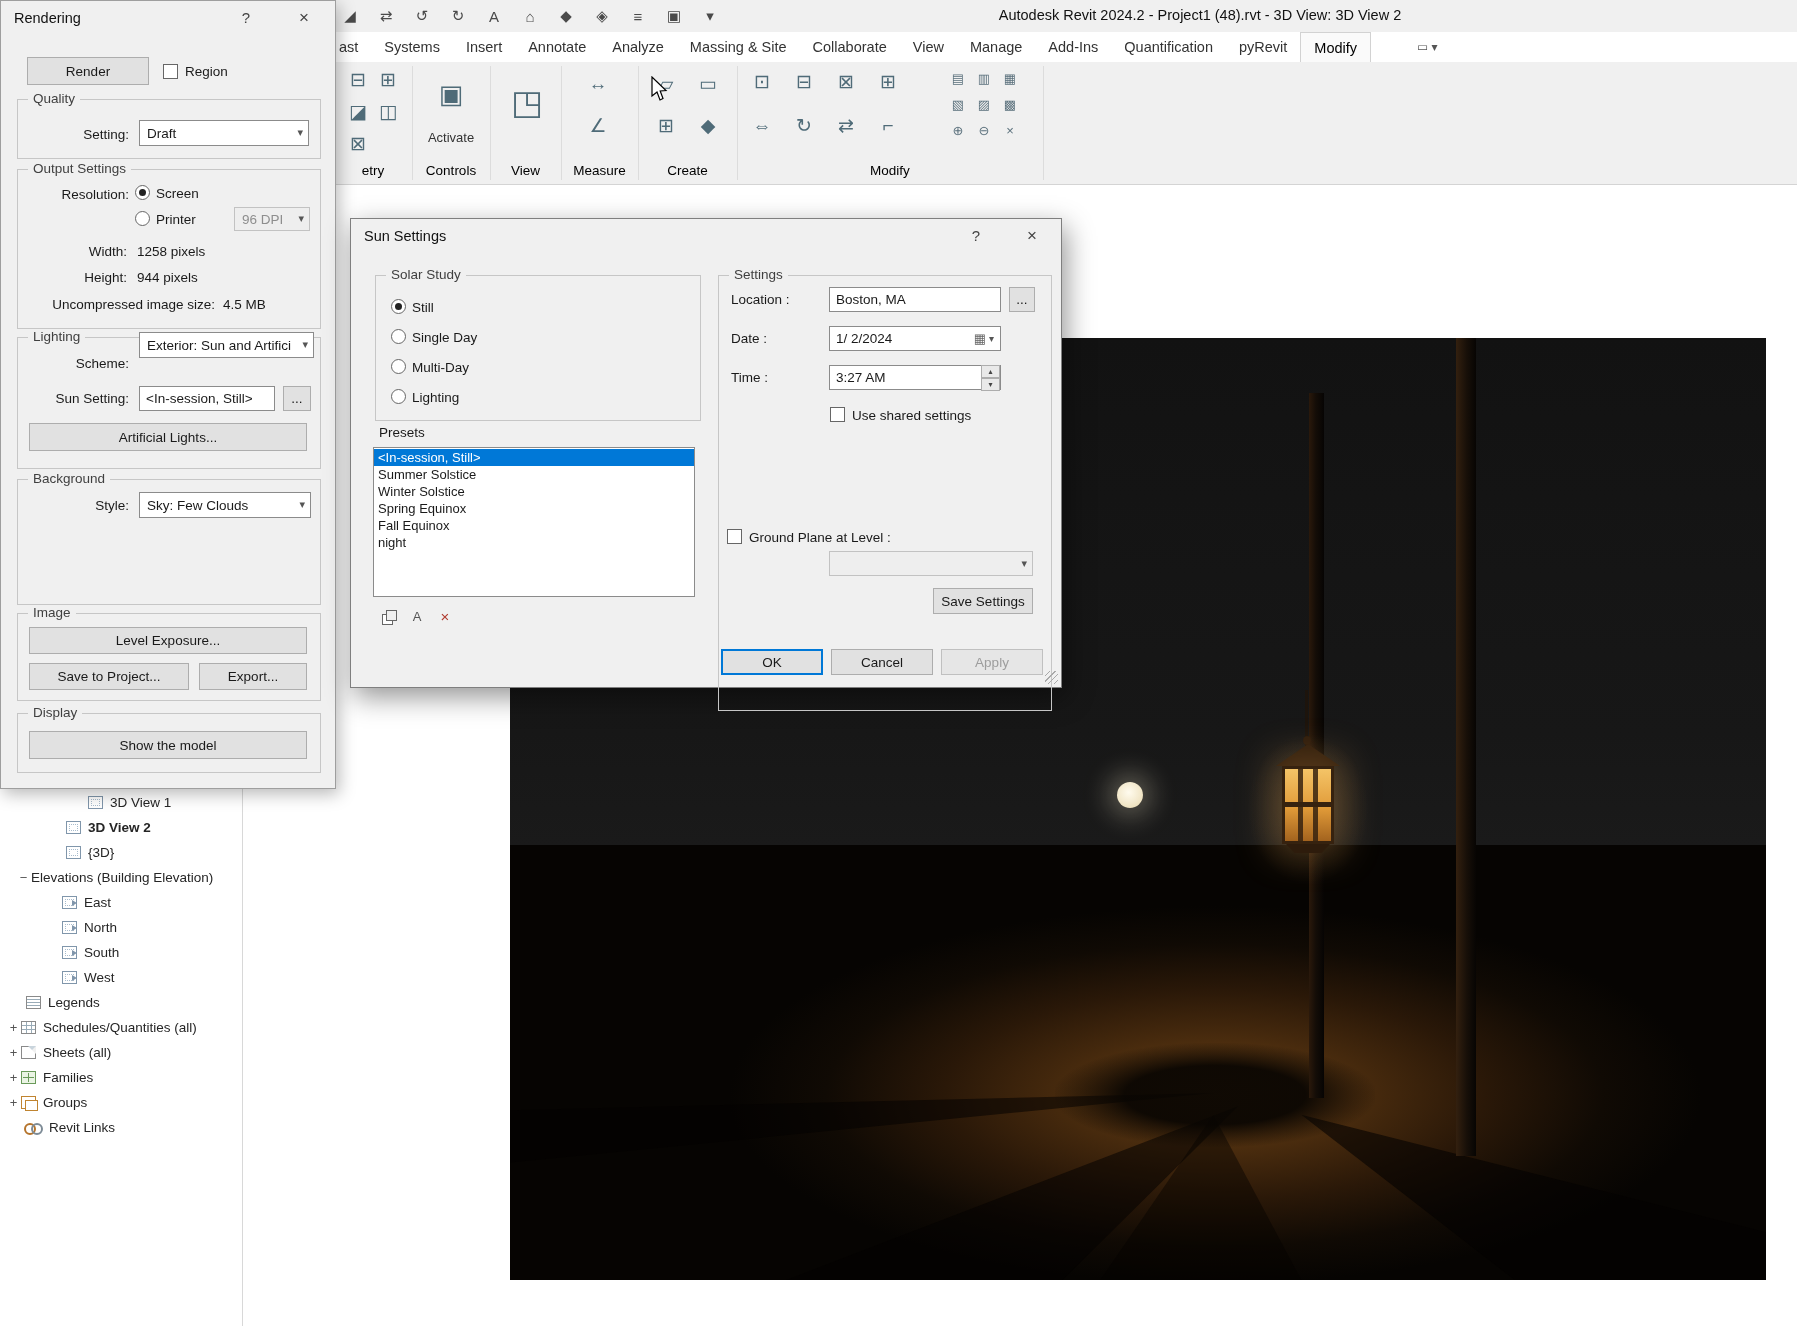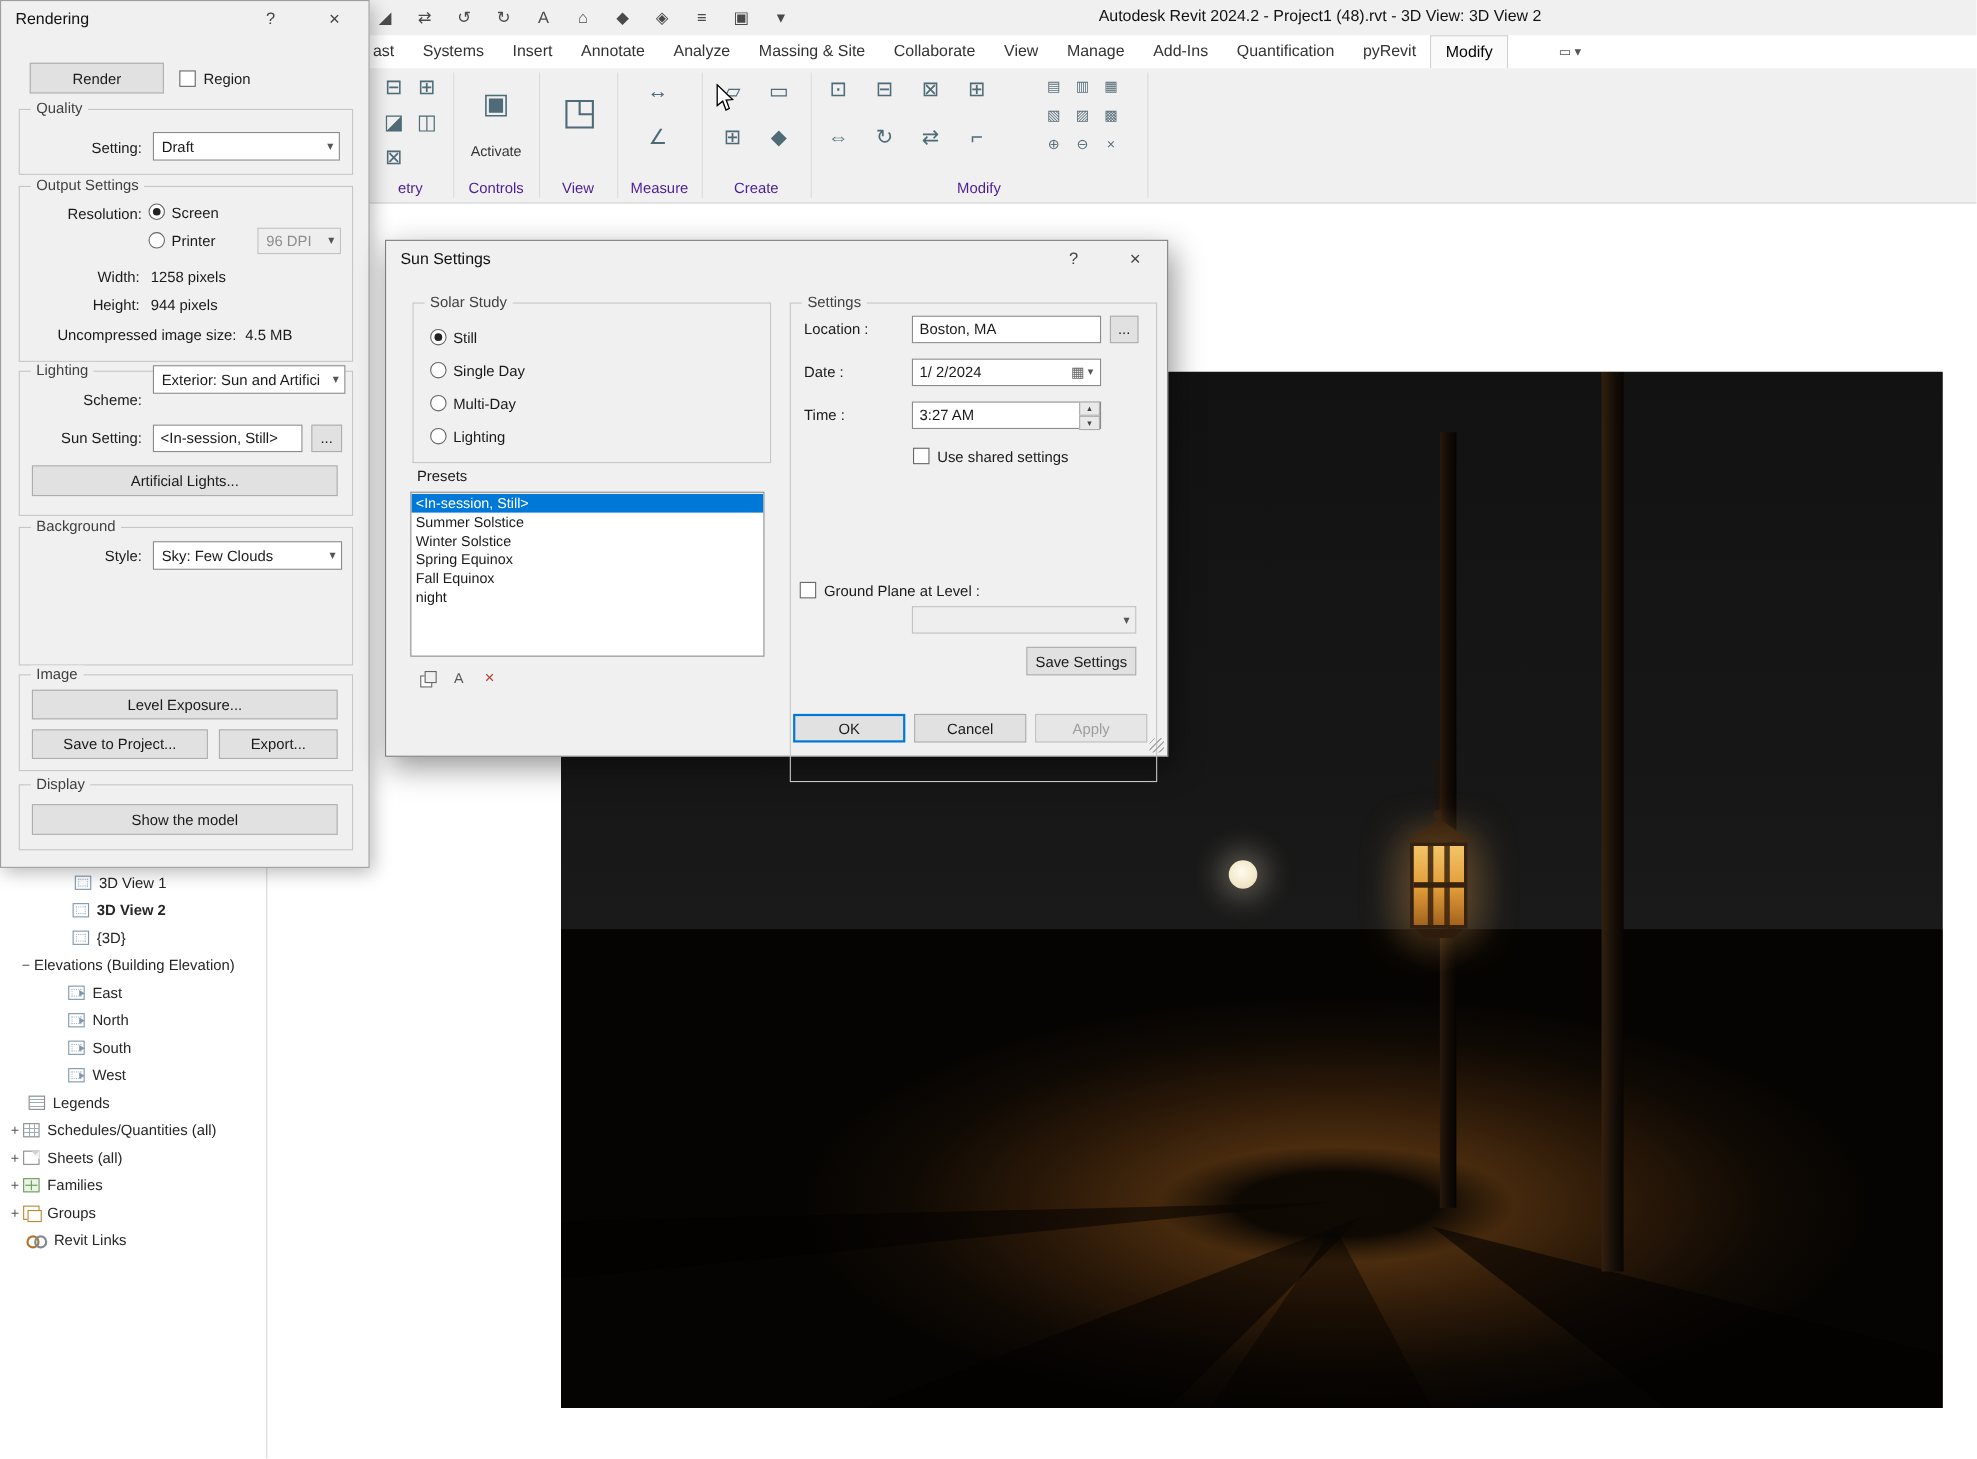--- a/index.html
+++ b/index.html
@@ -16,21 +16,21 @@
   
   .tabstrip{position:absolute;left:336px;top:32px;height:30px;display:flex;align-items:stretch;font-size:14.5px;color:#333;white-space:nowrap}
   .tab{padding:0 13px;display:flex;align-items:center}
   .tab.partial{padding-left:3px}
   .tab.active{background:#fafafa;border:1px solid #d2d2d2;border-bottom:none;color:#000}
   .tab-toggle{margin-left:38px;display:flex;align-items:center;gap:3px;color:#555;font-size:12px;padding:0 8px}
 
   
   .ribbon{position:absolute;left:0;top:62px;width:1797px;height:123px;background:#f0f0f0;border-bottom:1px solid #d4d4d4}
   .psep{position:absolute;top:4px;height:114px;width:1px;background:#dcdcdc}
-  .plabel{position:absolute;top:101px;height:20px;font-size:13.5px;color:#4c1d95;text-align:center;white-space:nowrap}
+  .plabel{position:absolute;top:101px;height:20px;font-size:13.5px;color:#000000;text-align:center;white-space:nowrap}
   .ricon{position:absolute;width:28px;text-align:center;color:#4f6b78;font-size:19px;line-height:1.1}
   .ricon.big{font-size:26px}
   .ricon.huge{font-size:34px}
   .ricon.sm{font-size:13px;width:20px;color:#5a707c}
   .alabel{position:absolute;left:412px;top:68px;width:78px;text-align:center;font-size:13px;color:#333}
 
   
   .browser{position:absolute;left:0;top:790px;width:242px}
   .trow{display:flex;align-items:center;height:25px;font-size:13.5px;color:#262626;white-space:nowrap}
   .trow.b{font-weight:bold}
@@ -202,21 +202,21 @@
 
     <div class="plabel" style="left:336px;width:74px">etry</div>
     <div class="plabel" style="left:412px;width:78px">Controls</div>
     <div class="plabel" style="left:490px;width:71px">View</div>
     <div class="plabel" style="left:561px;width:77px">Measure</div>
     <div class="plabel" style="left:638px;width:99px">Create</div>
     <div class="plabel" style="left:737px;width:306px">Modify</div>
   </div>
 
   <div class="browser">
-    <div class="trow" style="padding-left:68px">
+    <div class="trow" style="padding-left:88px">
         <span class="ticon ic-view"></span>
         <span>3D View 1</span>
       </div>
     <div class="trow b" style="padding-left:66px">
         <span class="ticon ic-view"></span>
         <span>3D View 2</span>
       </div>
     <div class="trow" style="padding-left:66px">
         <span class="ticon ic-view"></span>
         <span>{3D}</span>

